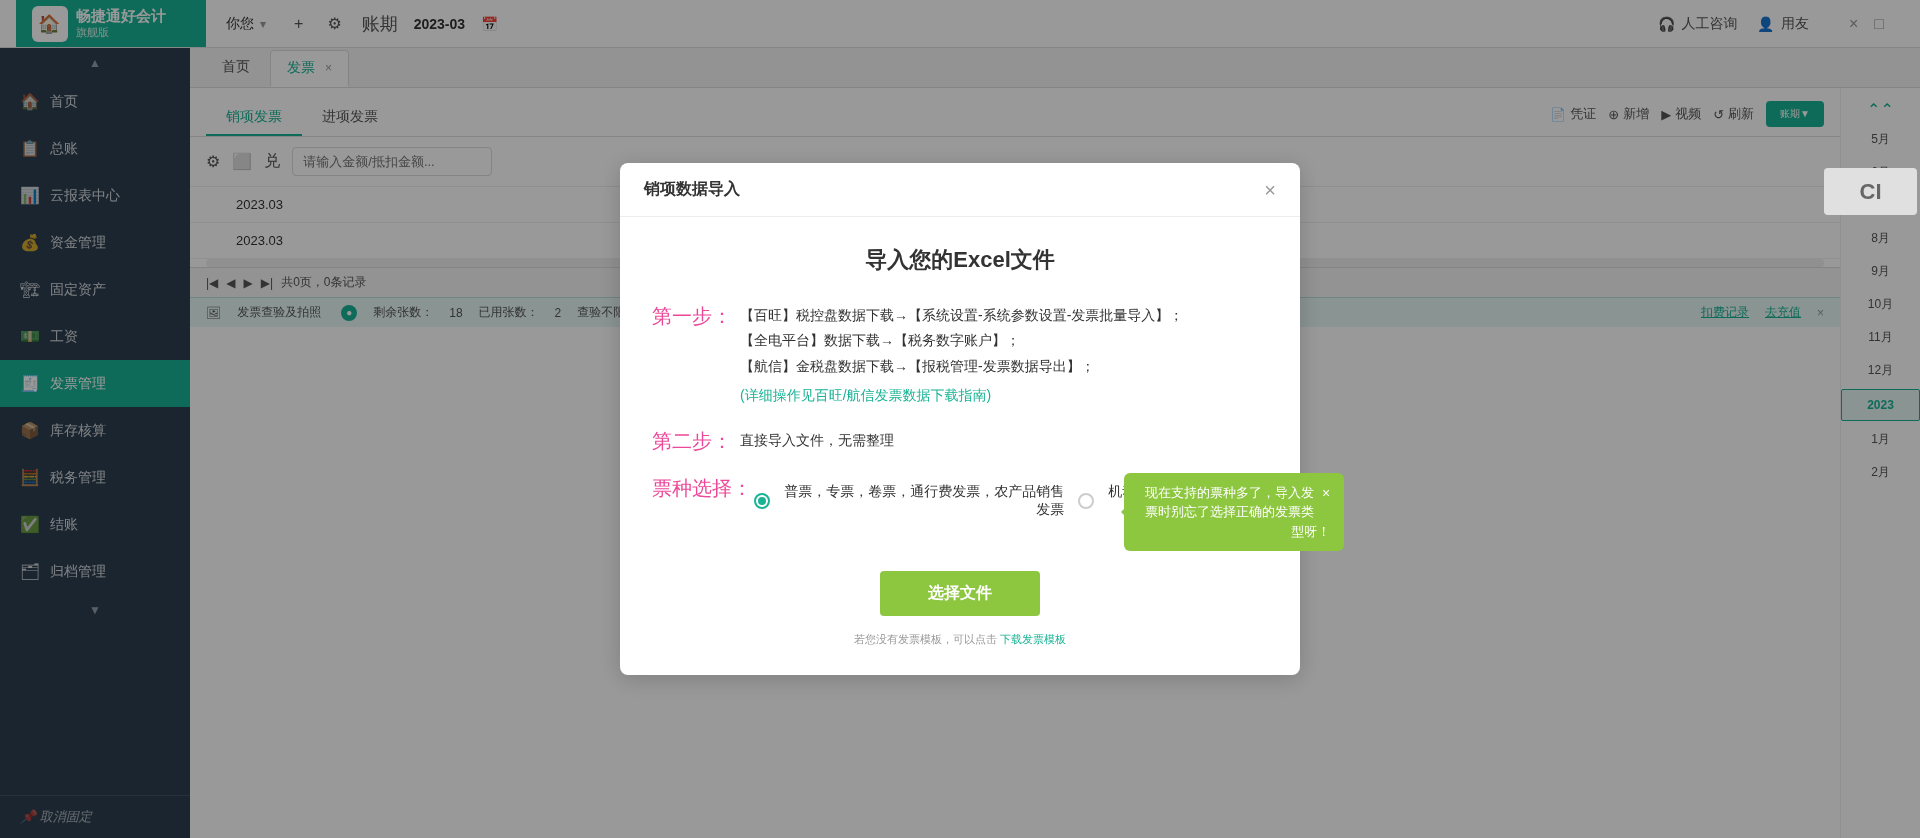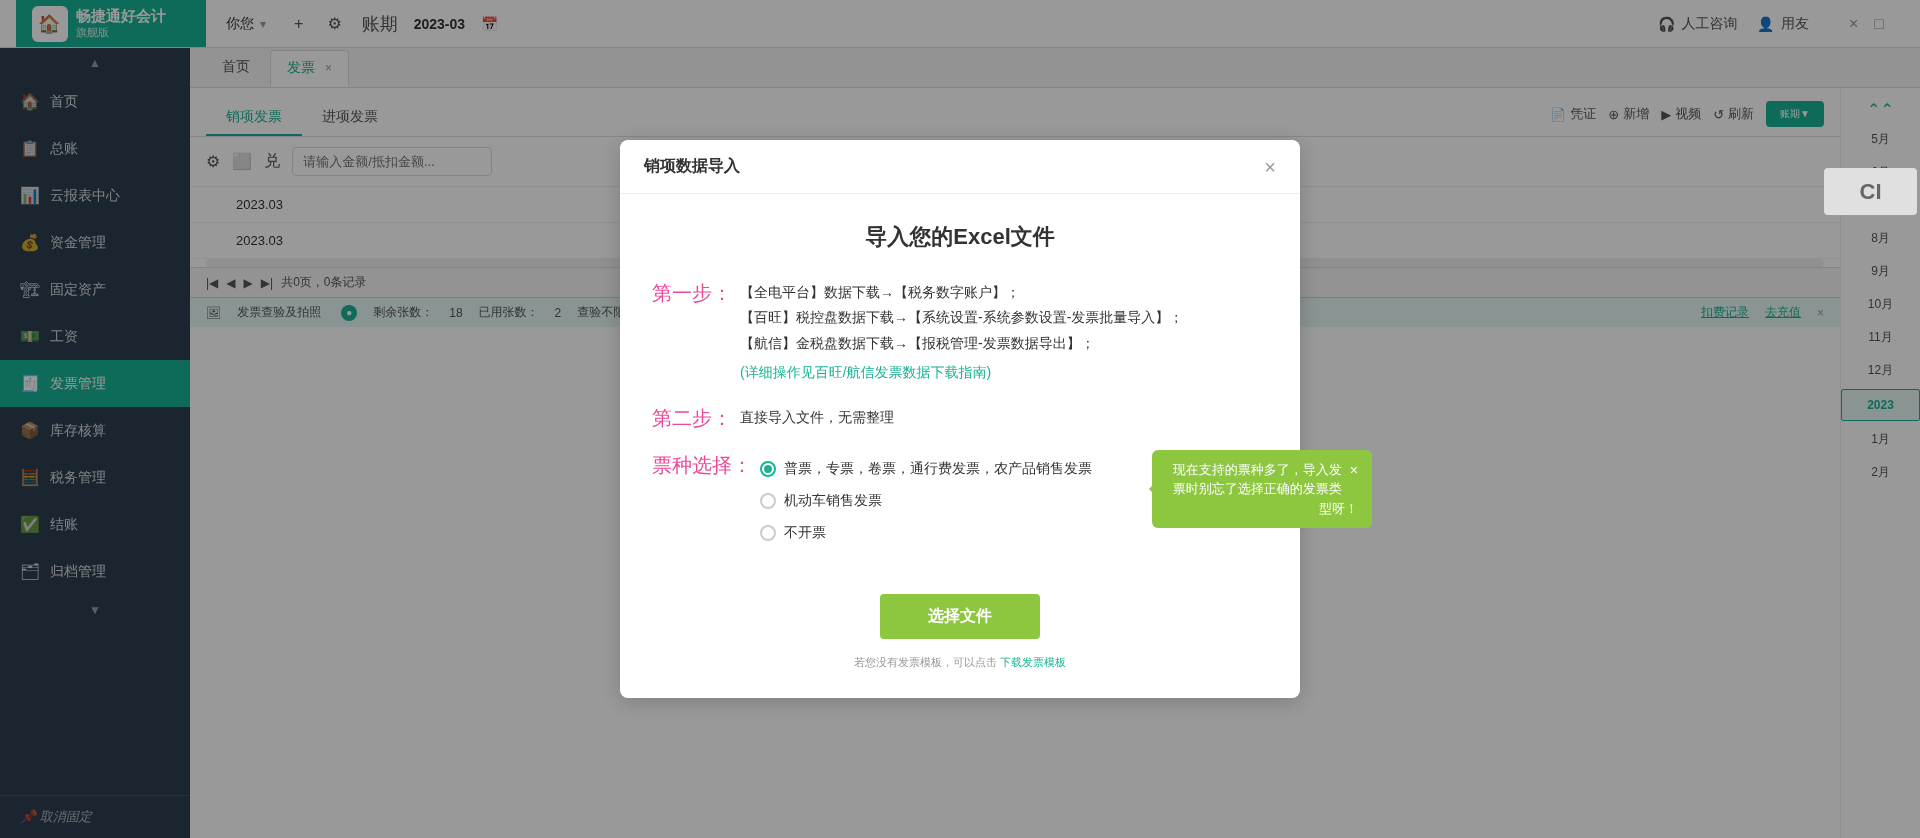--- a/index.html
+++ b/index.html
@@ -84,21 +84,21 @@
     .modal { background: white; border-radius: 8px; width: 680px; max-width: 90vw; box-shadow: 0 4px 24px rgba(0,0,0,0.18); overflow: visible; }
     .modal-header { display: flex; align-items: center; justify-content: space-between; padding: 16px 24px; border-bottom: 1px solid #eee; }
     .modal-title { font-size: 16px; font-weight: bold; color: #333; }
     .modal-close { cursor: pointer; color: #999; font-size: 20px; line-height: 1; }
     .modal-body { padding: 28px 32px 24px; }
     .modal-main-title { text-align: center; font-size: 22px; font-weight: bold; color: #333; margin-bottom: 28px; }
     .step-block { margin-bottom: 20px; display: flex; gap: 8px; }
     .step-label { color: #ec4899; font-size: 20px; white-space: nowrap; min-width: 56px; }
     .step-content { color: #333; font-size: 14px; line-height: 1.8; }
     .step-link { color: #1ab394; cursor: pointer; text-decoration: none; }
-    .radio-group { margin: 8px 0 0 0; display: flex; flex-direction: column; gap: 14px; text-align: right; }
+    .radio-group { margin: 8px 0 0 0; display: flex; flex-direction: row; gap: 14px; text-align: right; }
     .radio-item { display: flex; align-items: center; gap: 8px; cursor: pointer; }
     .radio-circle { width: 16px; height: 16px; border-radius: 50%; border: 2px solid #ccc; display: flex; align-items: center; justify-content: center; flex-shrink: 0; }
     .radio-circle.checked { border-color: #1ab394; }
     .radio-circle.checked::after { content: ''; width: 8px; height: 8px; border-radius: 50%; background: #1ab394; }
     .radio-label { font-size: 14px; color: #333; }
     .modal-footer { text-align: center; padding: 8px 32px 28px; }
     .select-file-btn { background: #8dc63f; color: white; border: none; padding: 12px 48px; border-radius: 4px; font-size: 16px; cursor: pointer; font-weight: bold; }
     .download-hint { text-align: center; color: #999; font-size: 11px; margin-top: 16px; }
     .download-link { color: #1ab394; cursor: pointer; text-decoration: none; }
 
@@ -318,22 +318,22 @@
       <span class="modal-title">销项数据导入</span>
       <span class="modal-close">×</span>
     </div>
 
     <div class="modal-body">
       <div class="modal-main-title">导入您的Excel文件</div>
 
       <div class="step-block">
         <span class="step-label">第一步：</span>
         <div class="step-content">
+          <div>【百旺】税控盘数据下载→【系统设置-系统参数设置-发票批量导入】；</div>
           <div>【全电平台】数据下载→【税务数字账户】；</div>
-          <div>【百旺】税控盘数据下载→【系统设置-系统参数设置-发票批量导入】；</div>
           <div>【航信】金税盘数据下载→【报税管理-发票数据导出】；</div>
           <div style="margin-top:4px;">
             <a class="step-link" href="#">(详细操作见百旺/航信发票数据下载指南)</a>
           </div>
         </div>
       </div>
 
       <div class="step-block">
         <span class="step-label">第二步：</span>
         <div class="step-content">直接导入文件，无需整理</div>

